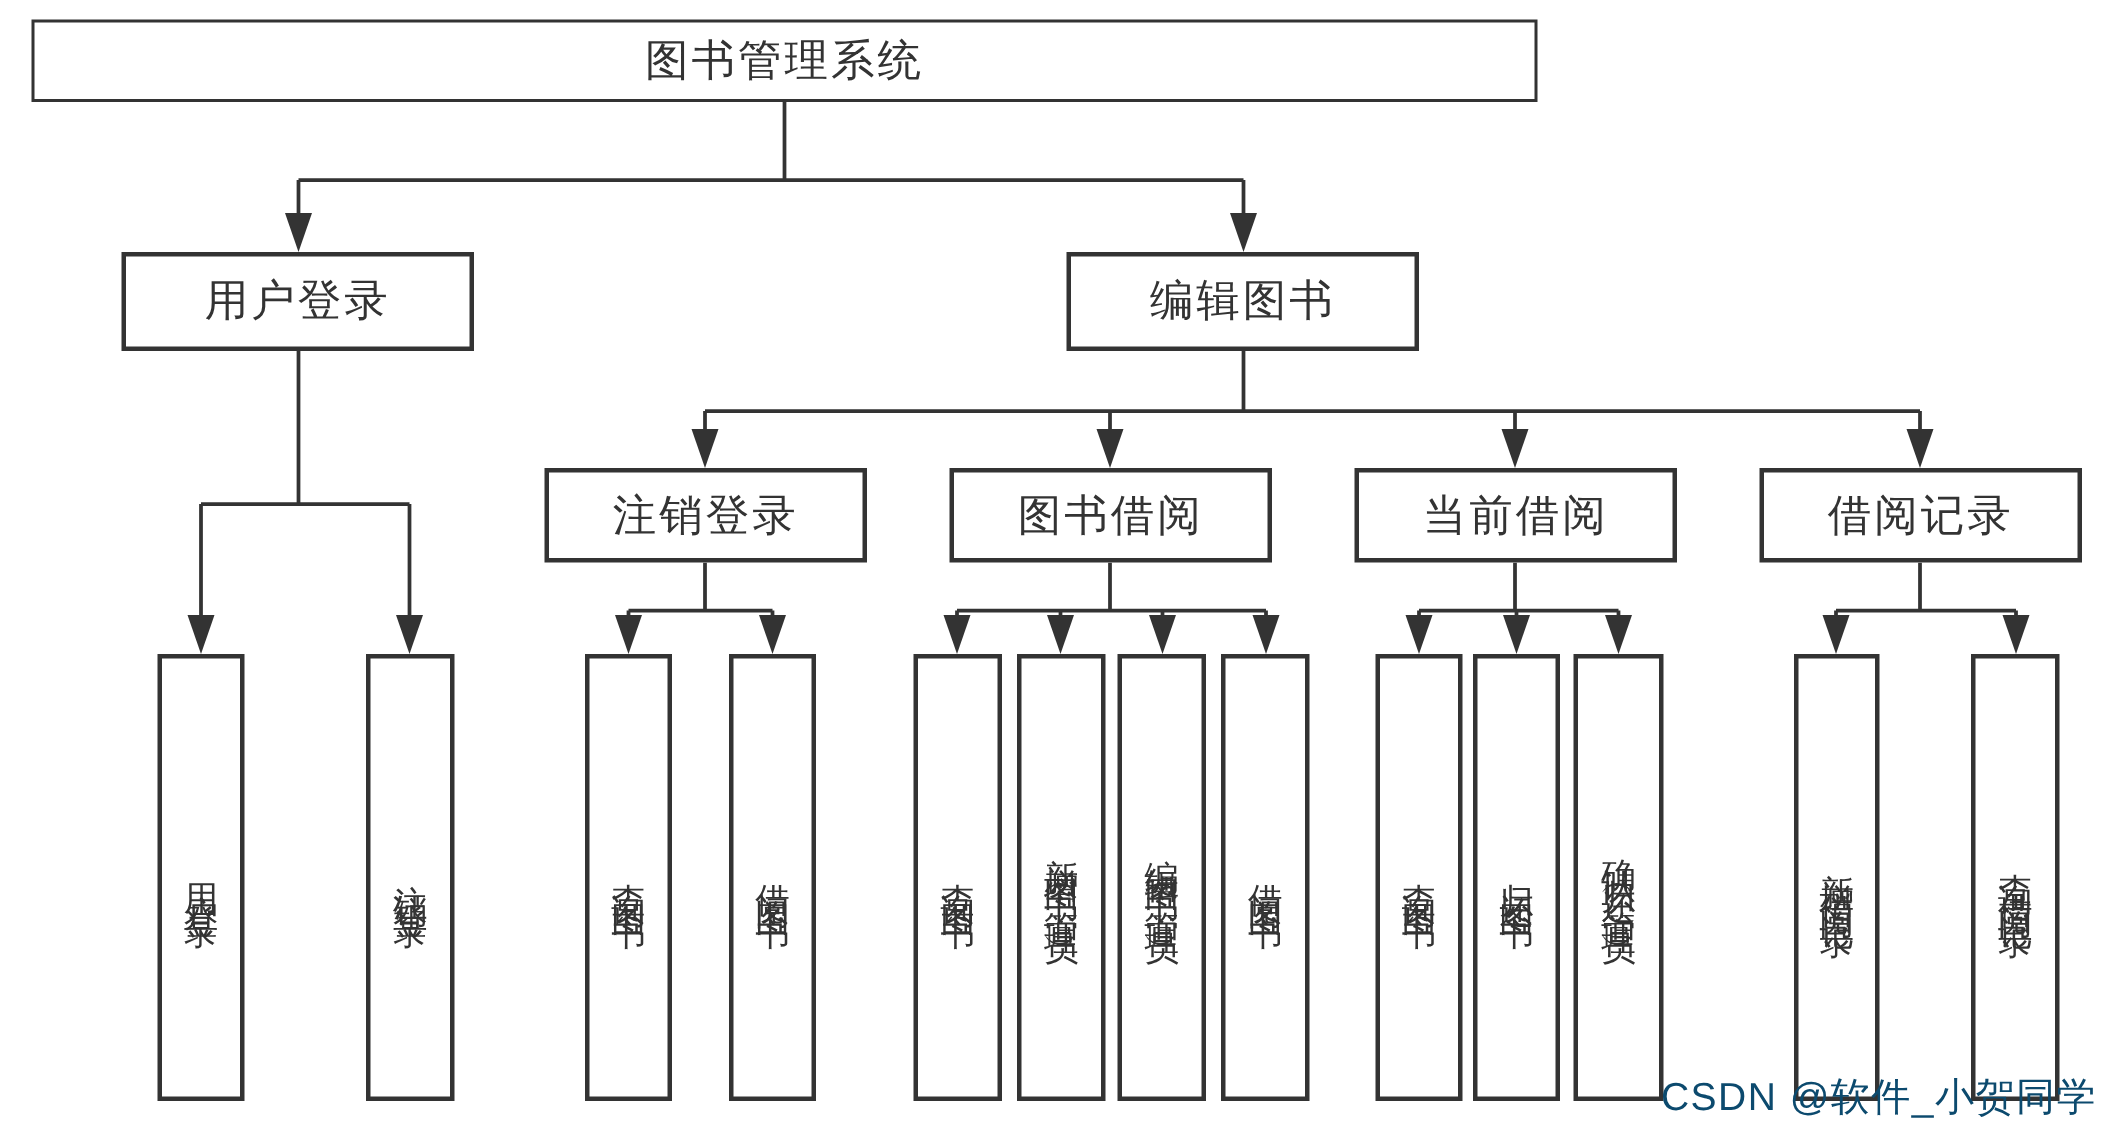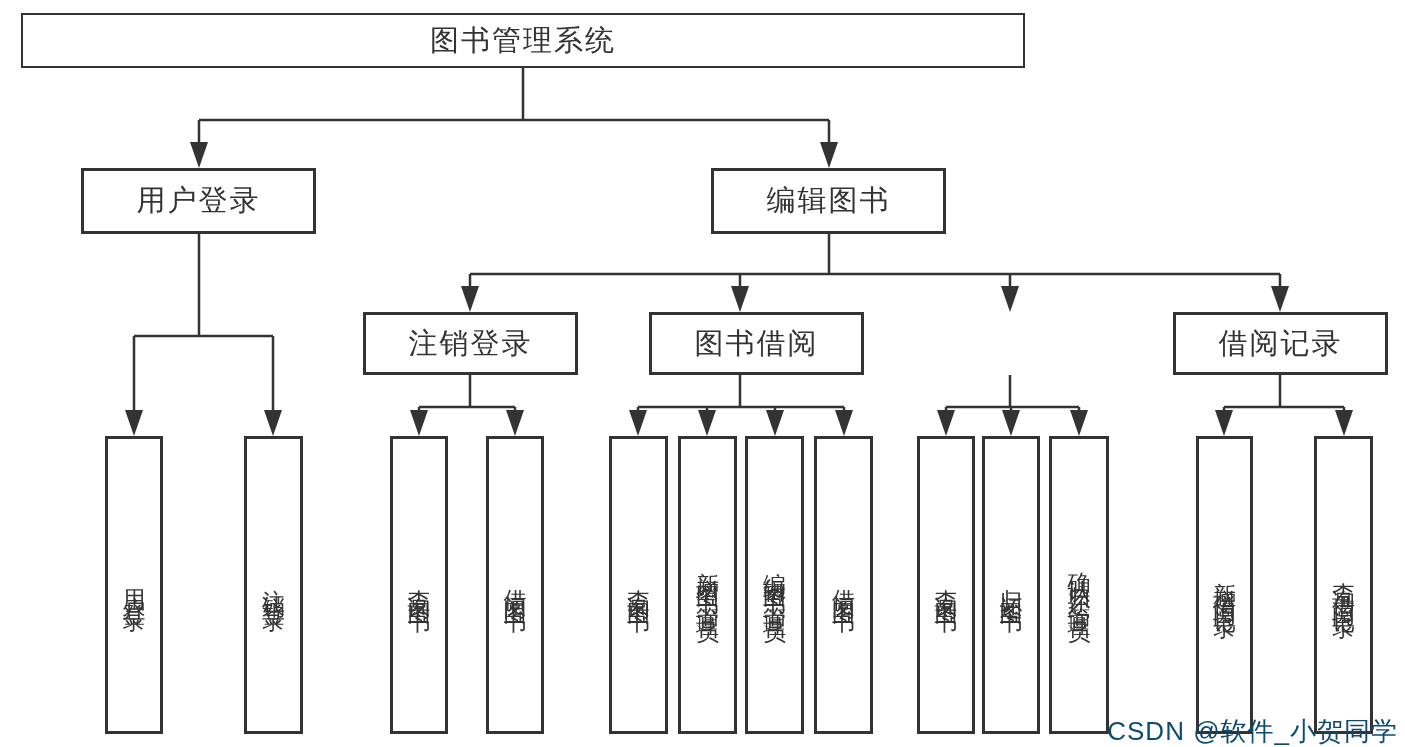--- a/index.html
+++ b/index.html
@@ -105,22 +105,25 @@
   <div class="node h" style="left:81px; top:168px; width:235px; height:66px;">
     <span>用户登录</span>
   </div>
   <div class="node h" style="left:711px; top:168px; width:235px; height:66px;">
     <span>编辑图书</span>
   </div>
 
   <div class="node h" style="left:363px; top:312px; width:215px; height:63px;">
     <span>注销登录</span>
   </div>
-  <div class="node h" style="left:649px; top:312px; width:215px; height:63px;">
+  <div class="node h" style="left:633px; top:312px; width:215px; height:63px;">
     <span>图书借阅</span>
+  </div>
+  <div class="node h" style="left:903px; top:312px; width:215px; height:63px;">
+    <span>当前借阅</span>
   </div>
   <div class="node h" style="left:1173px; top:312px; width:215px; height:63px;text-align:center;">
     <span>借阅记录</span>
   </div>
 
   <div class="node leaf" style="left:105px; top:436px; width:58px; height:298px;">
     <span class="v">用户登录</span>
   </div>
   <div class="node leaf" style="left:244px; top:436px; width:59px; height:298px;">
     <span class="v">注销登录</span>

